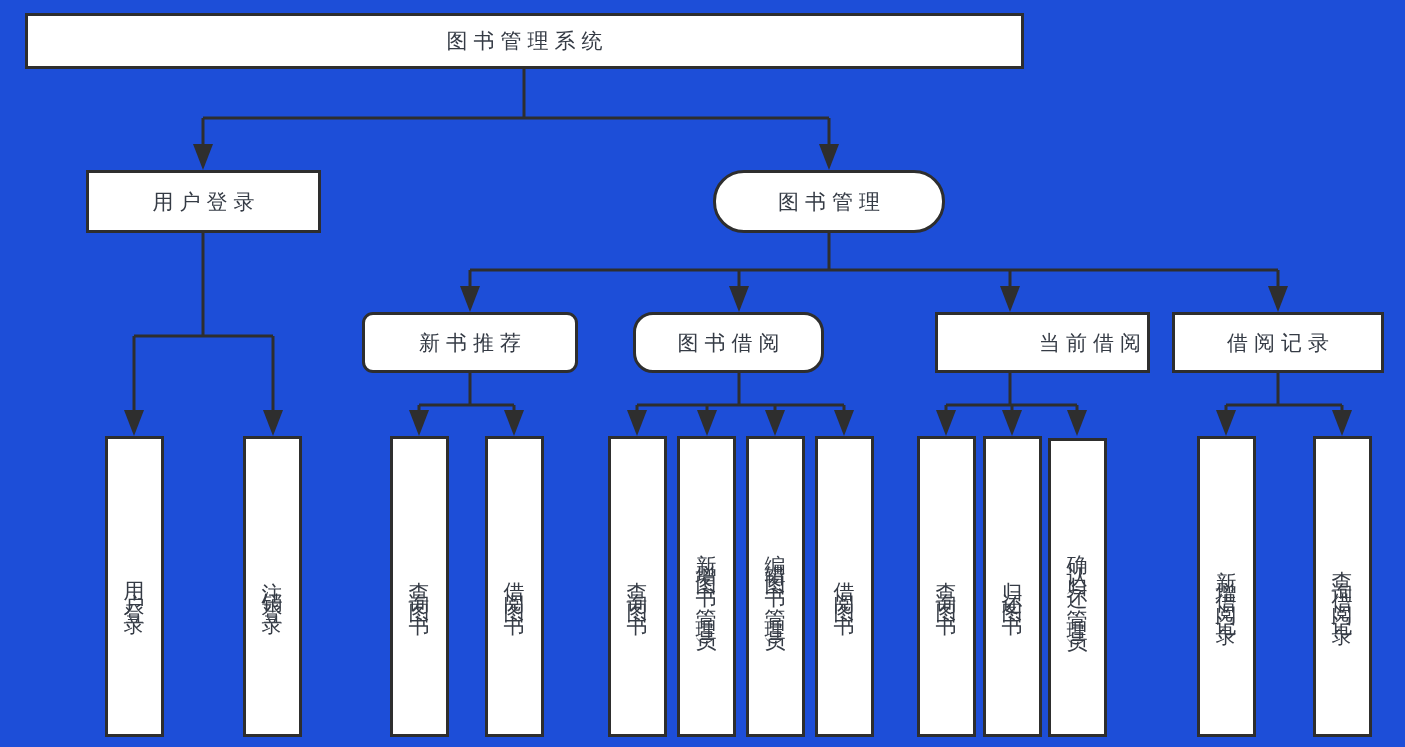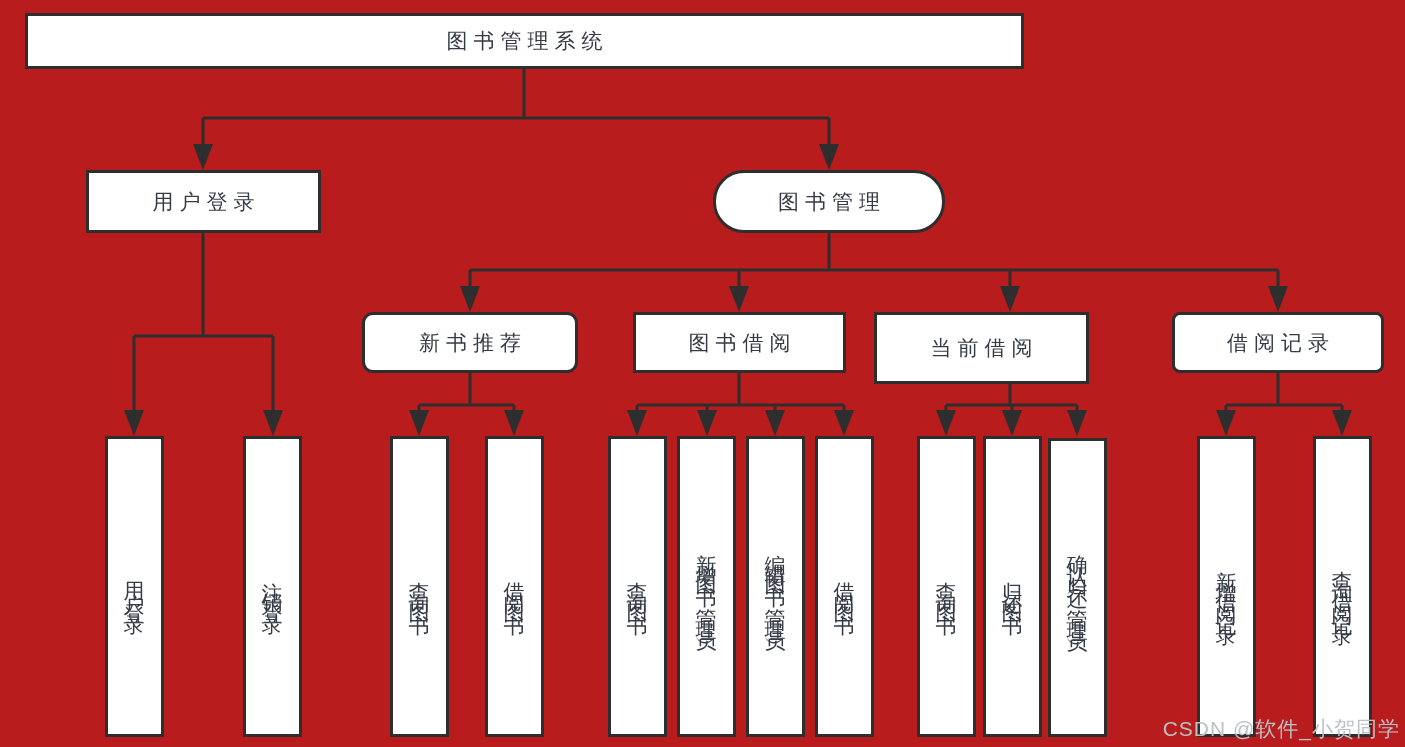--- a/index.html
+++ b/index.html
@@ -4,21 +4,21 @@
 <style>
   html, body {
     margin: 0;
     padding: 0;
     background: #ffffff;
   }
   .canvas {
     position: relative;
     width: 1405px;
     height: 747px;
-    background: #b91c1c;
+    background: #1d4ed8;
     font-family: "Liberation Sans", sans-serif;
     color: #353b45;
     overflow: hidden;
   }
   svg.connectors {
     position: absolute;
     left: 0;
     top: 0;
     width: 1405px;
     height: 747px;
@@ -120,27 +120,27 @@
   <div class="box hbox" style="left:86px; top:170px; width:235px; height:63px;">
     <span>用户登录</span>
   </div>
   <div class="box hbox" style="left:713px; top:170px; width:232px; height:63px;border-radius:31px;">
     <span>图书管理</span>
   </div>
 
   <div class="box hbox" style="left:362px; top:312px; width:216px; height:61px;border-radius:11px;">
     <span>新书推荐</span>
   </div>
-  <div class="box hbox" style="left:633px; top:312px; width:213px; height:61px;">
+  <div class="box hbox" style="left:633px; top:312px; width:191px; height:61px;border-radius:20px;">
     <span>图书借阅</span>
   </div>
-  <div class="box hbox" style="left:874px; top:312px; width:215px; height:72px;">
+  <div class="box hbox" style="left:935px; top:312px; width:215px; height:61px;justify-content:flex-end;">
     <span>当前借阅</span>
   </div>
-  <div class="box hbox" style="left:1172px; top:312px; width:212px; height:61px;border-radius:8px;">
+  <div class="box hbox" style="left:1172px; top:312px; width:212px; height:61px;">
     <span>借阅记录</span>
   </div>
 
   <div class="box vbox" style="left:105px; top:436px; width:59px; height:301px;">
     <span>用户登录</span>
   </div>
   <div class="box vbox" style="left:243px; top:436px; width:59px; height:301px;">
     <span>注销登录</span>
   </div>
 
@@ -174,15 +174,14 @@
     <span>确认归还（管理员）</span>
   </div>
 
   <div class="box vbox" style="left:1197px; top:436px; width:59px; height:301px;">
     <span>新增借阅记录</span>
   </div>
   <div class="box vbox" style="left:1313px; top:436px; width:59px; height:301px;">
     <span>查询借阅记录</span>
   </div>
 
-  <div class="watermark">CSDN @软件_小贺同学</div>
 
 </div>
 
 </body></html>

